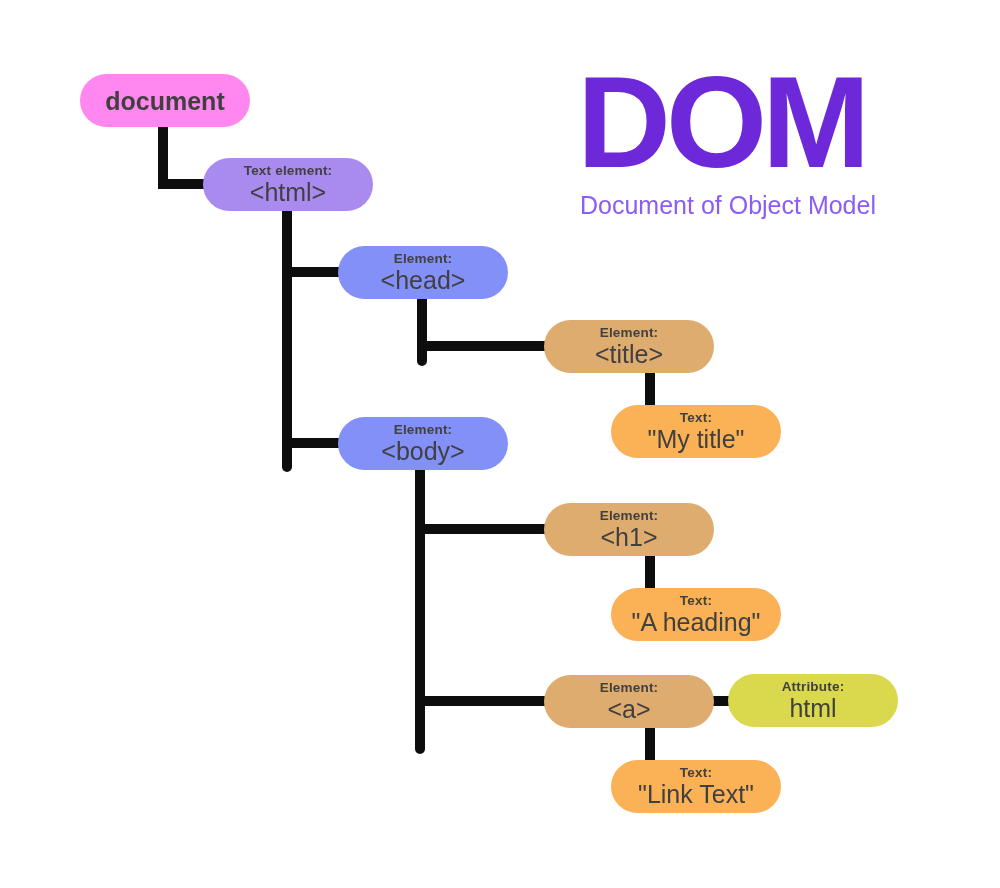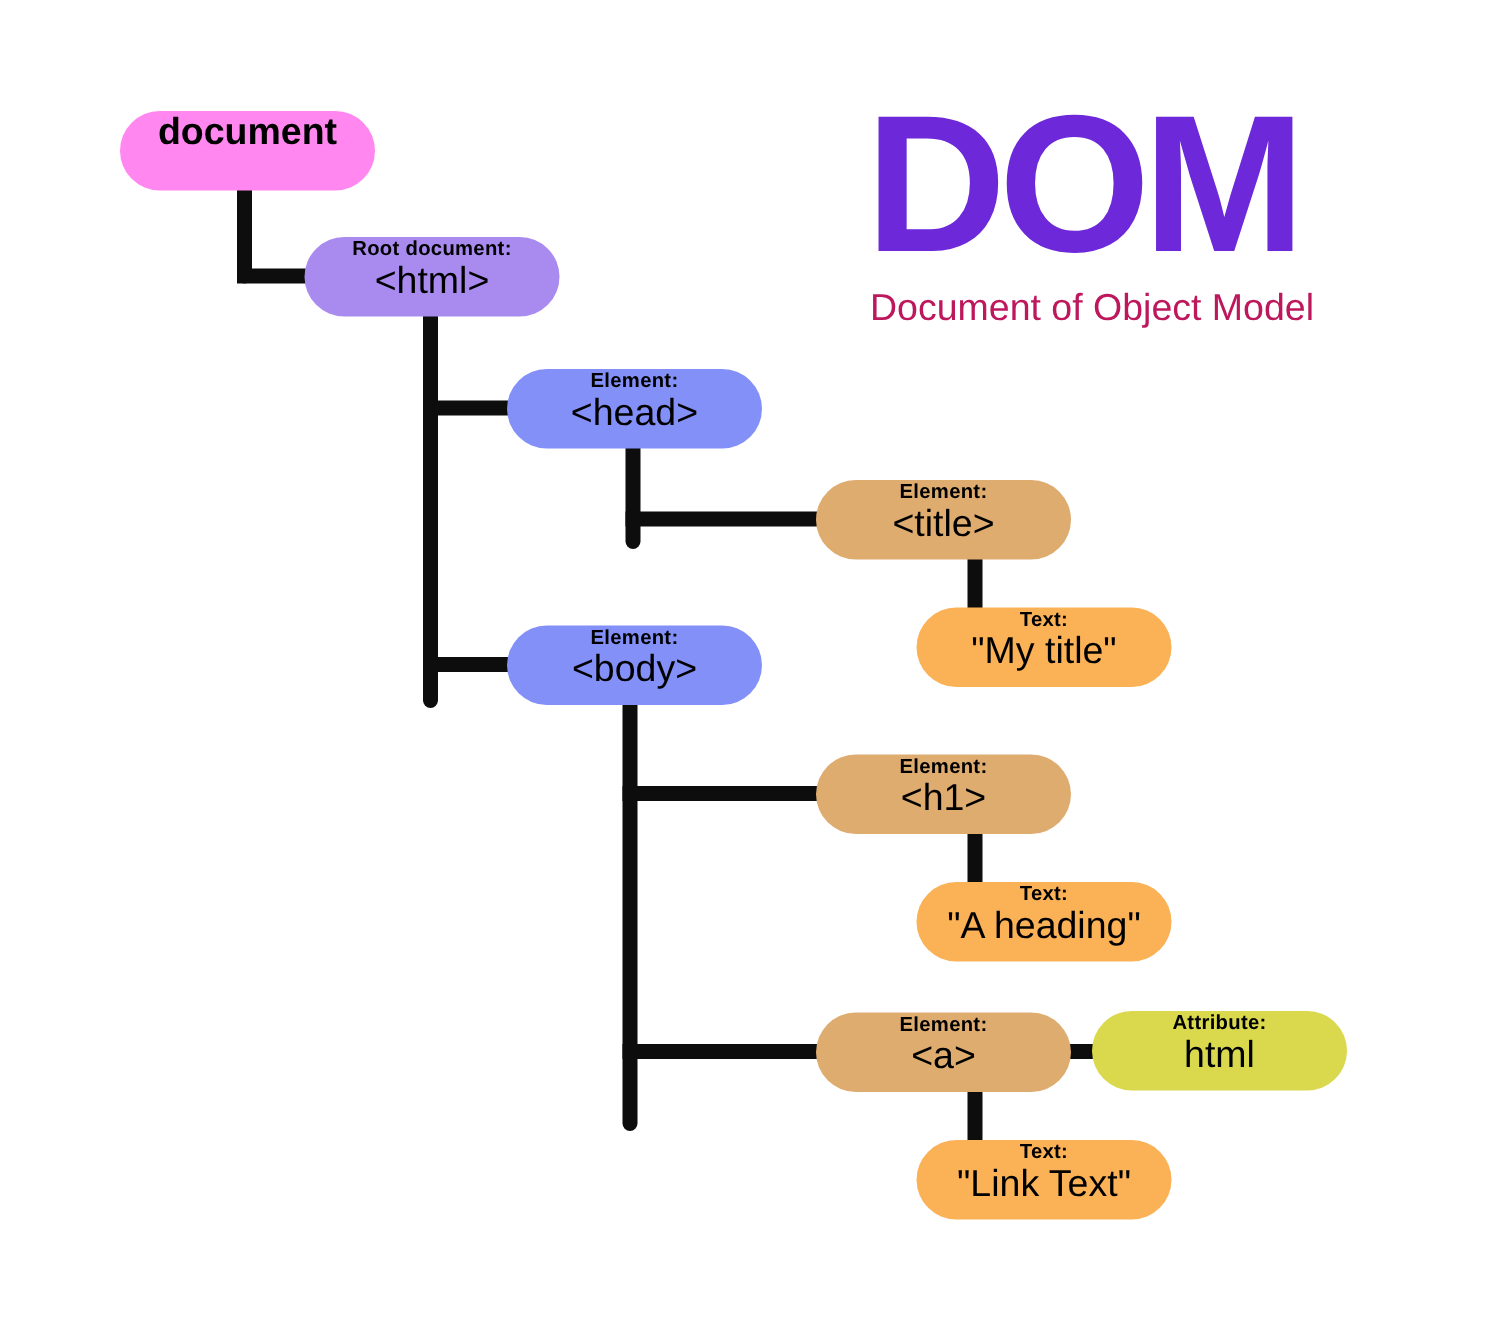--- a/index.html
+++ b/index.html
@@ -10,36 +10,36 @@
   }
   .stage { position:absolute; inset:0; }
 
   
   .line { position:absolute; }
   .vline { border-radius:5px; }
 
   
   .node {
     position:absolute; width:170px; height:53px; border-radius:27px;
-    display:flex; flex-direction:column; align-items:center; justify-content:flex-start;
-    color:#000000; text-align:center; line-height:1.12;
+    display:flex; flex-direction:column; align-items:center; justify-content:center;
+    color:#404040; text-align:center; line-height:1.12;
   }
   .node .lbl { font-size:13.5px; font-weight:700; letter-spacing:.2px; }
   .node .val { font-size:25px; font-weight:400; }
   .node.single .val { font-size:25px; font-weight:700; }
 
   
   .dom-title {
     position:absolute; left:577px; top:57px;
     font-size:130px; font-weight:700; letter-spacing:-5px;
     color:#6d28d9; line-height:1;
   }
   .dom-subtitle {
     position:absolute; left:580px; top:191px; width:310px;
-    font-size:25px; font-weight:400; color:#be185d;
+    font-size:25px; font-weight:400; color:#8b5cf6;
   }
 </style>
 </head>
 <body>
 
 <div class="stage">
 
   <div class="line vline" style="left: 158px; top: 100px; width: 10px; height: 89px; background-color: rgb(13, 13, 13);"></div>
   <div class="line" style="left: 158px; top: 179px; width: 56px; height: 10px; background-color: rgb(13, 13, 13);"></div>
 
@@ -57,21 +57,21 @@
 
   <div class="line vline" style="left: 645px; top: 545px; width: 10px; height: 48px; background-color: rgb(13, 13, 13);"></div>
   <div class="line" style="left: 700px; top: 696px; width: 60px; height: 10px; background-color: rgb(13, 13, 13);"></div>
   <div class="line vline" style="left: 645px; top: 717px; width: 10px; height: 48px; background-color: rgb(13, 13, 13);"></div>
 
   <div class="node single" style="left: 80px; top: 74px; background-color: rgb(255, 135, 239);">
     <span class="val">document</span>
   </div>
 
   <div class="node" style="left: 203px; top: 158px; background-color: rgb(169, 139, 240);">
-    <span class="lbl">Root document:</span>
+    <span class="lbl">Text element:</span>
     <span class="val">&lt;html&gt;</span>
   </div>
 
   <div class="node" style="left: 338px; top: 246px; background-color: rgb(130, 144, 248);">
     <span class="lbl">Element:</span>
     <span class="val">&lt;head&gt;</span>
   </div>
 
   <div class="node" style="left: 544px; top: 320px; background-color: rgb(223, 172, 112);">
     <span class="lbl">Element:</span>

